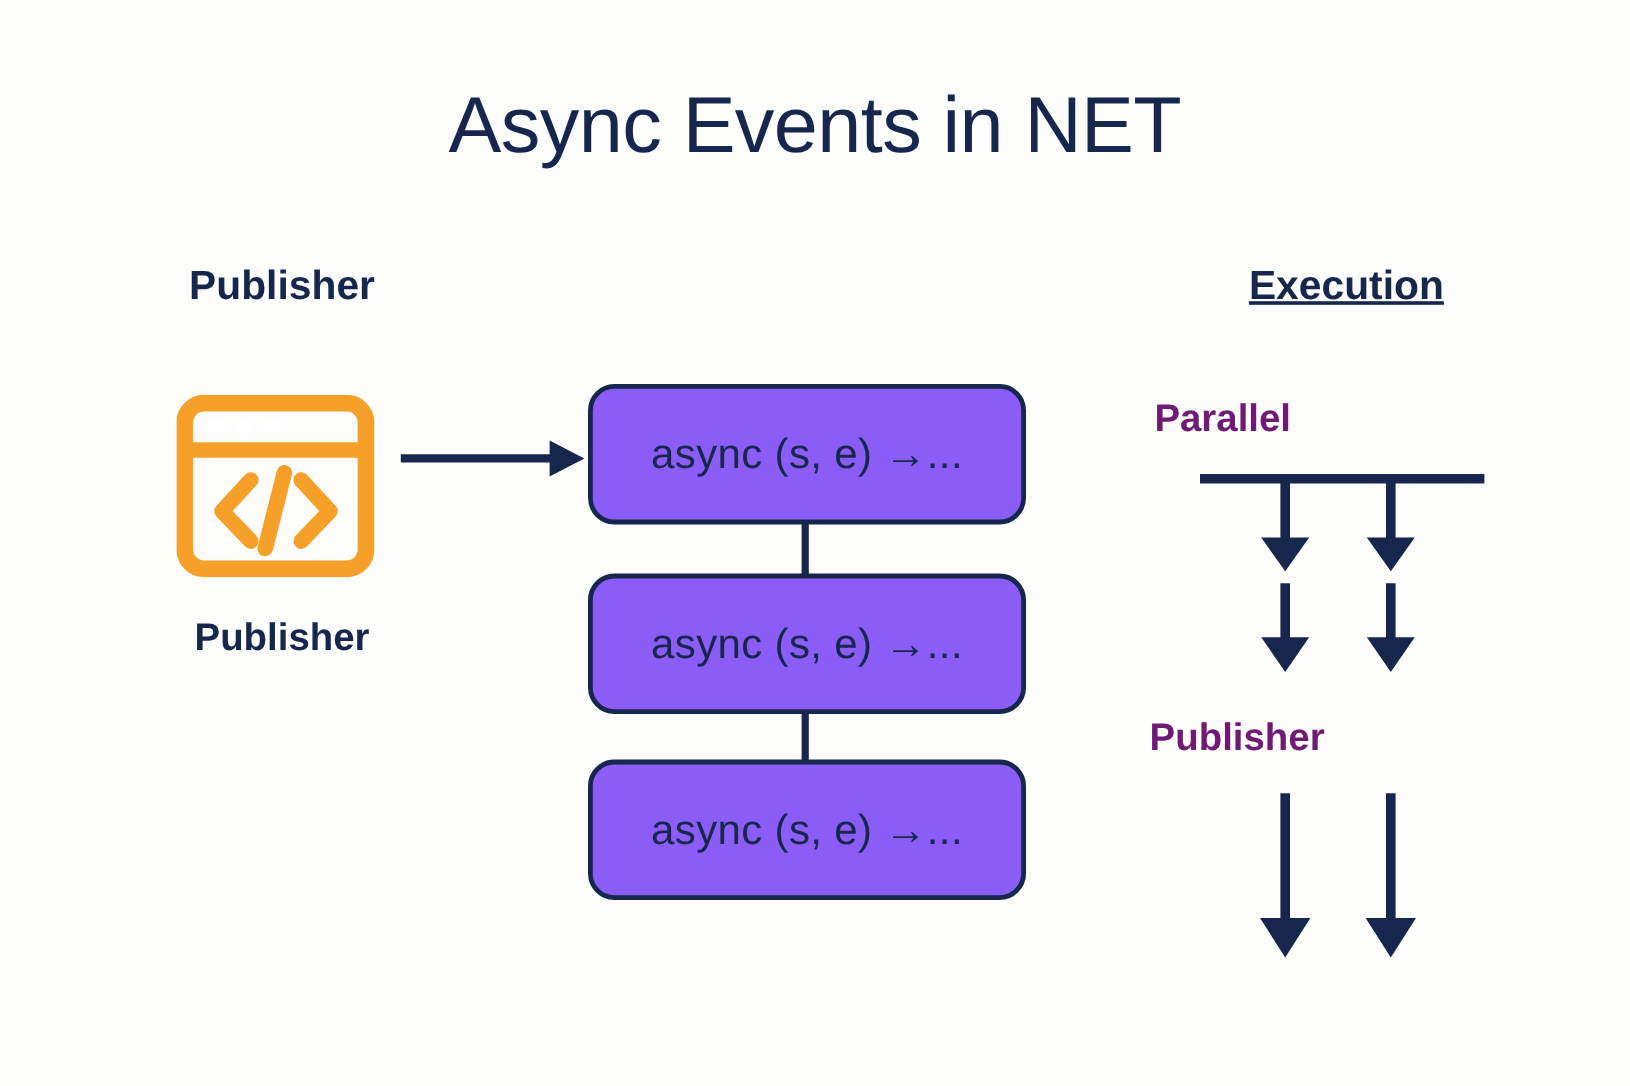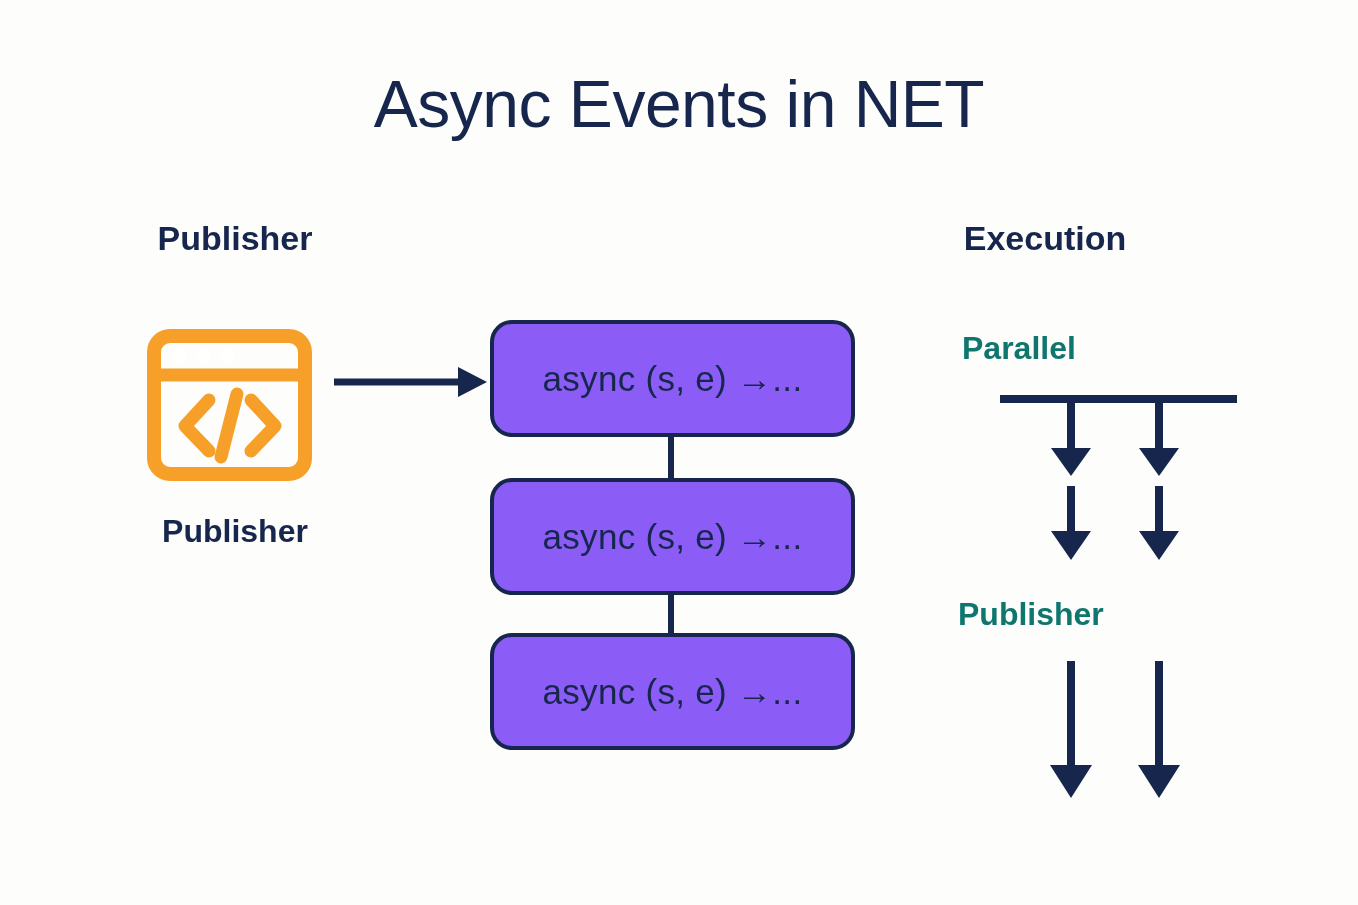--- a/index.html
+++ b/index.html
@@ -39,21 +39,21 @@
   .col-header {
     position: absolute;
     font-size: 34px;
     font-weight: bold;
     color: #16264c;
     white-space: nowrap;
     text-align: center;
   }
   #header-publisher  { left: 95px;  top: 219px; width: 280px; }
   #header-subscribers{ left: 470px; top: 219px; width: 420px; }
-  #header-execution  { left: 880px; top: 219px; width: 330px; }
+  #header-execution  { left: 957px; top: 219px; width: 330px; text-decoration: underline; }
 
   
   #publisher-icon {
     position: absolute;
     left: 147px;
     top: 329px;
     width: 165px;
     height: 152px;
   }
   #publisher-caption {
@@ -110,21 +110,21 @@
     z-index: 1;
   }
   #sub-connector-1 { top: 434px; height: 48px; }
   #sub-connector-2 { top: 591px; height: 46px; }
 
   
   .exec-label {
     position: absolute;
     font-size: 32px;
     font-weight: bold;
-    color: #0f766e;
+    color: #701a75;
     white-space: nowrap;
   }
   #exec-label-parallel   { left: 962px; top: 330px; }
   #exec-label-sequential { left: 958px; top: 596px; }
 
   #parallel-diagram {
     position: absolute;
     left: 995px;
     top: 388px;
     width: 250px;

